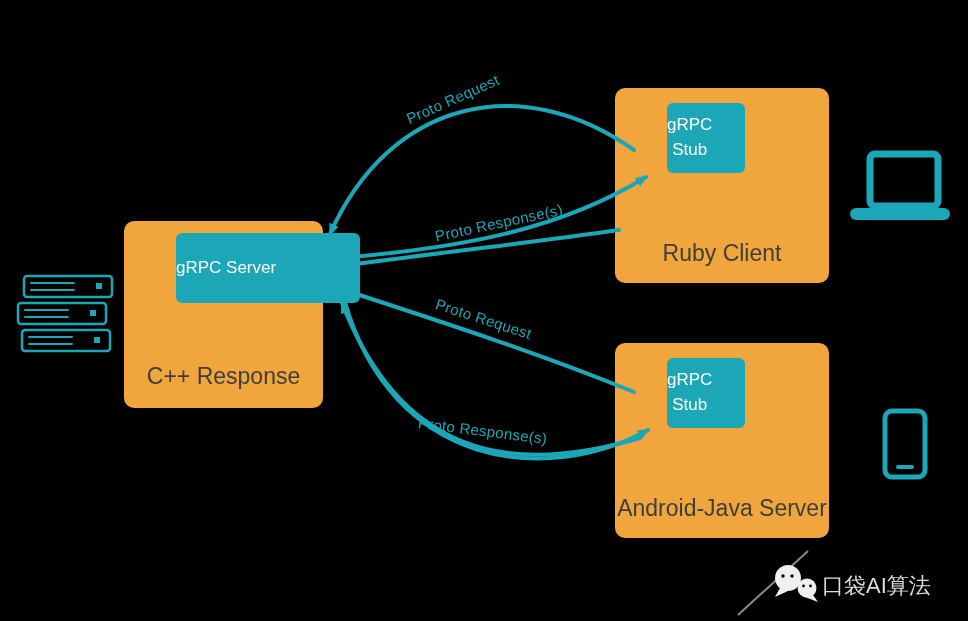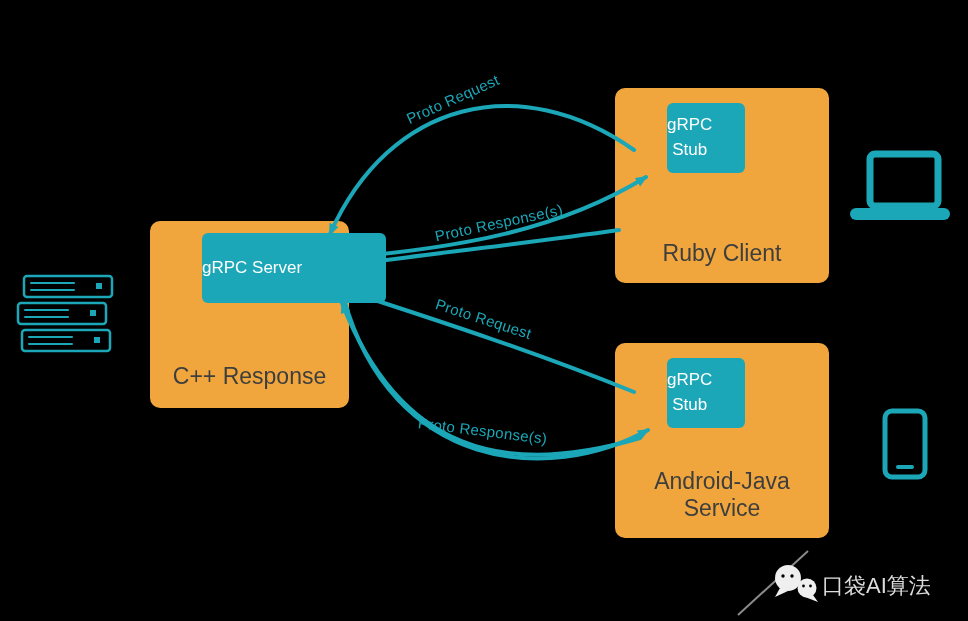--- a/index.html
+++ b/index.html
@@ -22,21 +22,21 @@
     position:absolute;background:var(--teal);border-radius:6px;color:#fff;
     display:flex;align-items:center;justify-content:flex-start;
     font-size:17px;font-weight:500;text-align:center;
     white-space:pre-line;line-height:1.45;margin-left:40px;
   }
   .node-title{
     position:absolute;left:0;right:0;text-align:center;
     color:var(--dark-text);font-size:23px;font-weight:500;
   }
   
-  .node-cpp{left:150px;top:221px;width:199px;height:187px;padding-left:46px;}
+  .node-cpp{left:124px;top:221px;width:199px;height:187px;padding-left:46px;}
   .node-cpp .inner-box{left:12px;top:12px;width:184px;height:70px;}
   .node-cpp .node-title{bottom:18px;}
   
   .node-ruby{left:615px;top:88px;width:214px;height:195px;}
   .node-ruby .inner-box{left:12px;top:15px;width:78px;height:70px;}
   .node-ruby .node-title{bottom:16px;}
   
   .node-android{left:615px;top:343px;width:214px;height:195px;}
   .node-android .inner-box{left:12px;top:15px;width:78px;height:70px;}
   .node-android .node-title{bottom:16px;}
@@ -70,21 +70,21 @@
 Stub</span>
     </div>
     <div class="node-title">Ruby Client</div>
   </div>
 
   <div class="node node-android">
     <div class="inner-box">
       <span>gRPC
 Stub</span>
     </div>
-    <div class="node-title">Android-Java Service</div>
+    <div class="node-title">Android-Java Server</div>
   </div>
 
   <svg class="overlay" viewBox="0 0 968 621">
     <defs>
       <marker id="arrow" markerWidth="14" markerHeight="12" refX="10" refY="5" orient="auto" markerUnits="userSpaceOnUse">
         <path d="M0,0 L12,5 L0,10 Z" fill="#1BA7B7"></path>
       </marker>
     </defs>
 
     <path class="arrow-line" d="M 634 150 C 520 70, 390 100, 330 234" marker-end="url(#arrow)"></path>

